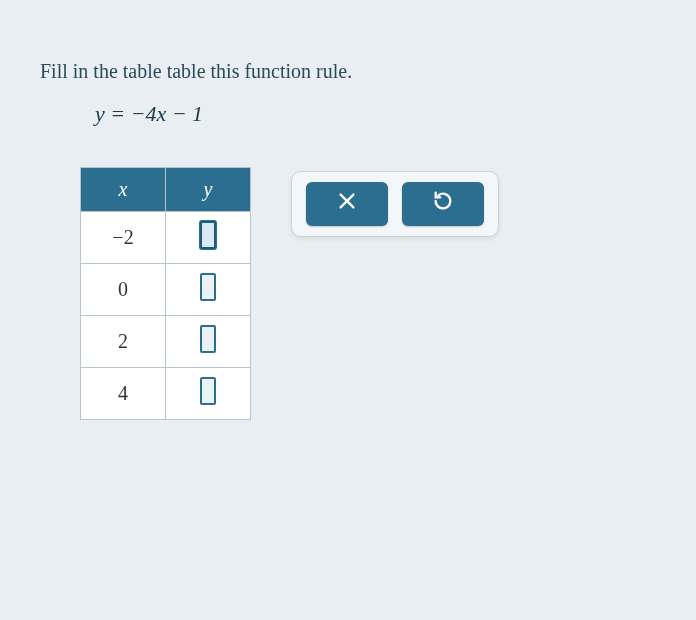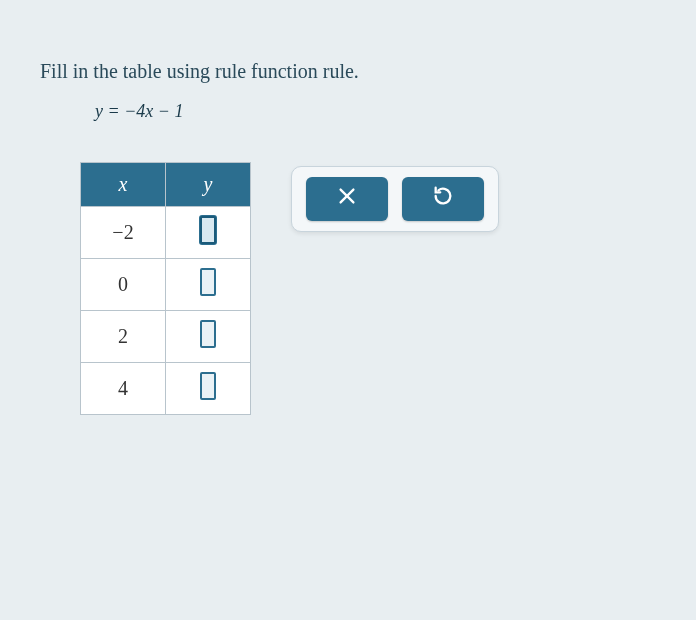--- a/index.html
+++ b/index.html
@@ -11,21 +11,21 @@
     padding: 60px 40px;
     color: #1a3a4a;
     position: relative;
   }
   .instruction {
     font-size: 20px;
     color: #2a4a5a;
     margin-bottom: 18px;
   }
   .equation {
-    font-size: 18px;
+    font-size: 22px;
     font-style: italic;
     color: #1a3a4a;
     margin-left: 55px;
     margin-bottom: 40px;
     font-family: 'Times New Roman', serif;
   }
   .content-row {
     display: flex;
     align-items: flex-start;
     gap: 40px;
@@ -90,21 +90,21 @@
     align-items: center;
     justify-content: center;
     cursor: pointer;
     box-shadow: 0 1px 2px rgba(0,0,0,0.2);
   }
   .tool-btn svg { width: 22px; height: 22px; }
 </style>
 </head>
 <body>
 
-<div class="instruction">Fill in the table using rule function rule.</div>
+<div class="instruction">Fill in the table table this function rule.</div>
 <div class="equation">y = −4x − 1</div>
 
 <div class="content-row">
   <table class="func-table">
     <thead>
       <tr>
         <th>x</th>
         <th>y</th>
       </tr>
     </thead>

